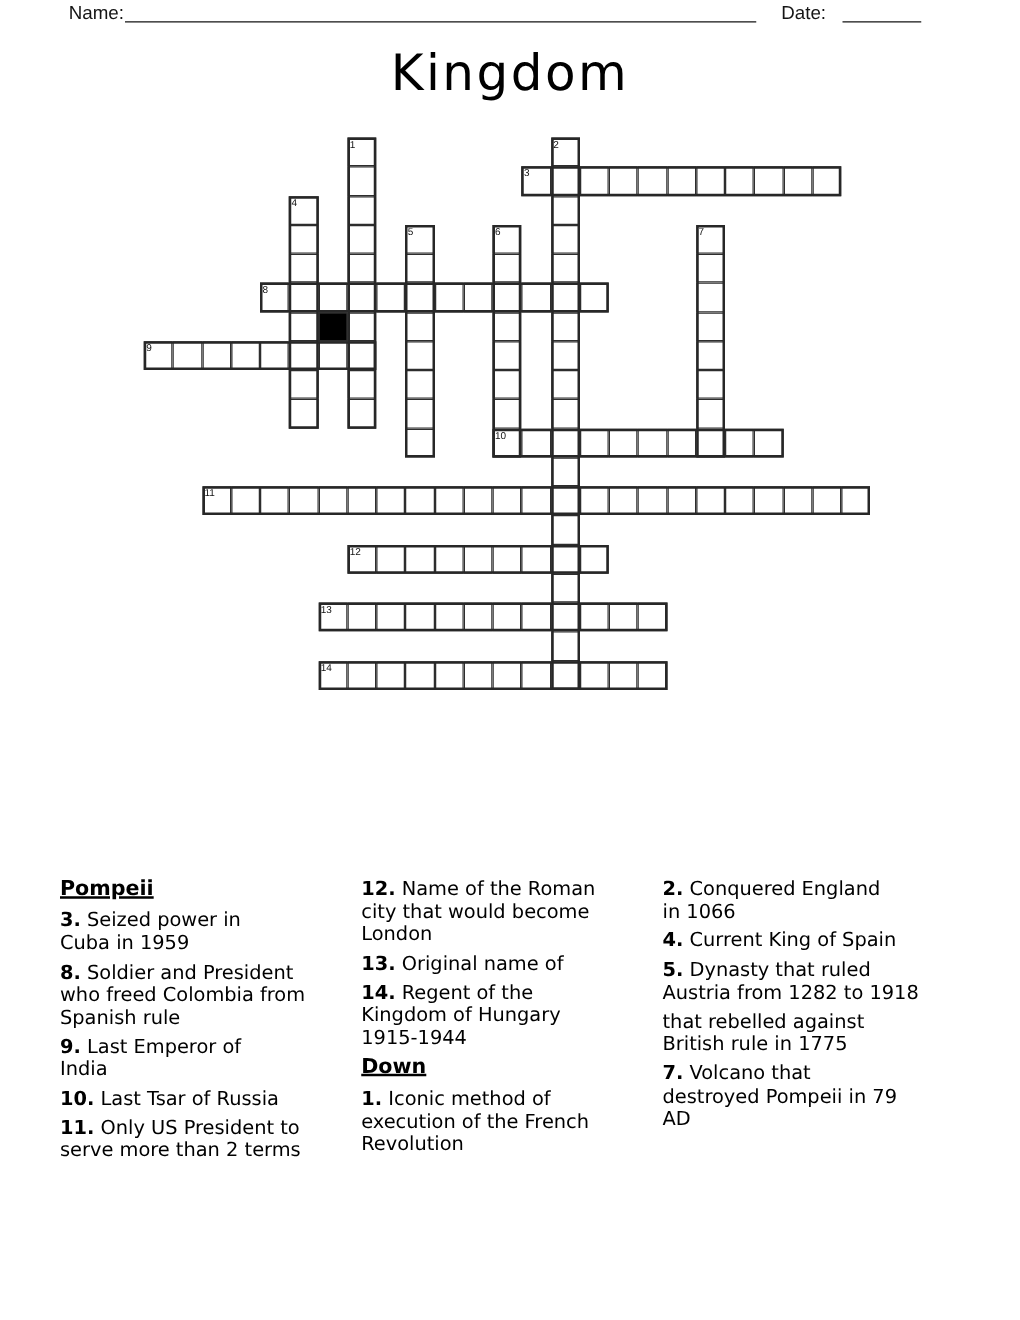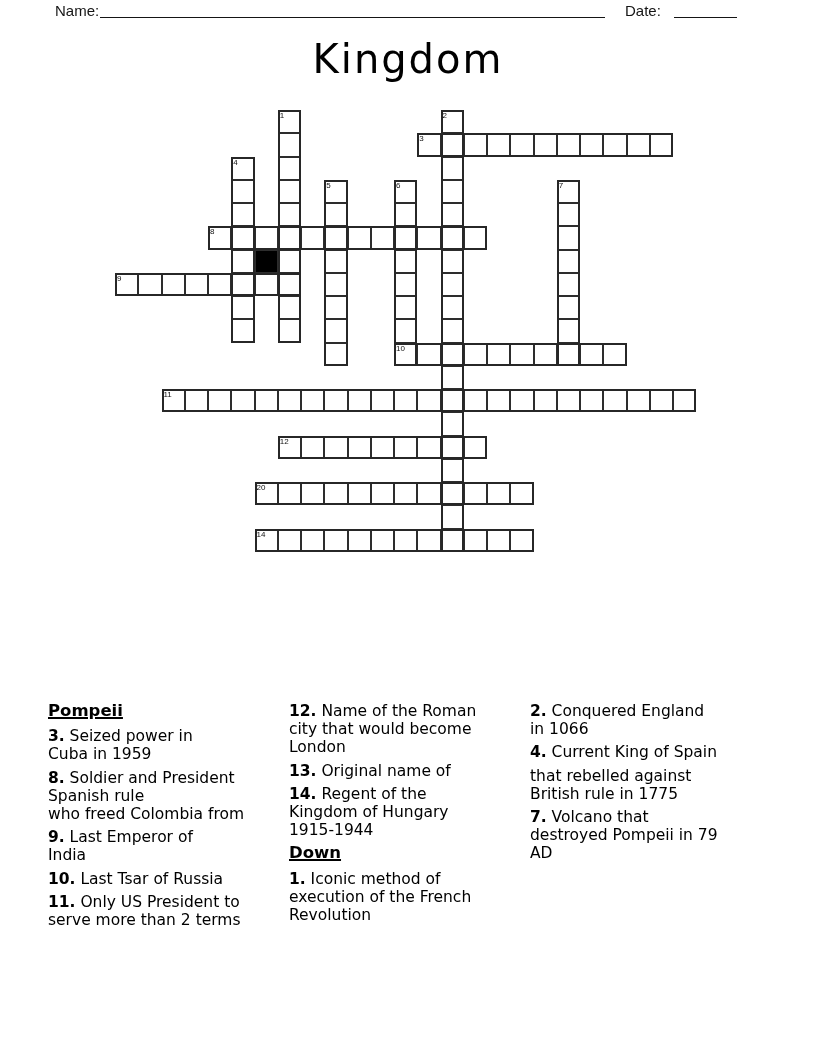--- a/index.html
+++ b/index.html
@@ -273,21 +273,21 @@
       <div class="cell" style="left: 209.25px; top: 372px; width: 23.25px; height: 23.25px;"></div>
       <div class="cell" style="left: 232.5px; top: 372px; width: 23.25px; height: 23.25px;"></div>
       <div class="cell" style="left: 255.75px; top: 372px; width: 23.25px; height: 23.25px;"></div>
       <div class="cell" style="left: 279px; top: 372px; width: 23.25px; height: 23.25px;"></div>
       <div class="cell" style="left: 302.25px; top: 372px; width: 23.25px; height: 23.25px;"></div>
       <div class="cell" style="left: 325.5px; top: 372px; width: 23.25px; height: 23.25px;"></div>
       <div class="cell" style="left: 348.75px; top: 372px; width: 23.25px; height: 23.25px;"></div>
       <div class="cell" style="left: 372px; top: 372px; width: 23.25px; height: 23.25px;"></div>
       <div class="cell" style="left: 395.25px; top: 372px; width: 23.25px; height: 23.25px;"></div>
       <div class="word-outline" style="left: 139.5px; top: 372px; width: 279px; height: 23.25px;"></div>
-      <span class="cellnum" style="left: 141.5px; top: 374px;">20</span>
+      <span class="cellnum" style="left: 141.5px; top: 374px;">13</span>
       <div class="cell" style="left: 139.5px; top: 418.5px; width: 23.25px; height: 23.25px;"></div>
       <div class="cell" style="left: 162.75px; top: 418.5px; width: 23.25px; height: 23.25px;"></div>
       <div class="cell" style="left: 186px; top: 418.5px; width: 23.25px; height: 23.25px;"></div>
       <div class="cell" style="left: 209.25px; top: 418.5px; width: 23.25px; height: 23.25px;"></div>
       <div class="cell" style="left: 232.5px; top: 418.5px; width: 23.25px; height: 23.25px;"></div>
       <div class="cell" style="left: 255.75px; top: 418.5px; width: 23.25px; height: 23.25px;"></div>
       <div class="cell" style="left: 279px; top: 418.5px; width: 23.25px; height: 23.25px;"></div>
       <div class="cell" style="left: 302.25px; top: 418.5px; width: 23.25px; height: 23.25px;"></div>
       <div class="cell" style="left: 325.5px; top: 418.5px; width: 23.25px; height: 23.25px;"></div>
       <div class="cell" style="left: 348.75px; top: 418.5px; width: 23.25px; height: 23.25px;"></div>
@@ -300,22 +300,22 @@
 
   <div>
     <div id="clue-column-1" class="clue-col">
         <div class="clue-heading">Pompeii</div>
         <div class="clue">
           <div class="clue-line"><span class="clue-num">3.</span> Seized power in</div>
           <div class="clue-line">Cuba in 1959</div>
         </div>
         <div class="clue">
           <div class="clue-line"><span class="clue-num">8.</span> Soldier and President</div>
+          <div class="clue-line">who freed Colombia from</div>
           <div class="clue-line">Spanish rule</div>
-          <div class="clue-line">who freed Colombia from</div>
         </div>
         <div class="clue">
           <div class="clue-line"><span class="clue-num">9.</span> Last Emperor of</div>
           <div class="clue-line">India</div>
         </div>
         <div class="clue">
           <div class="clue-line"><span class="clue-num">10.</span> Last Tsar of Russia</div>
         </div>
         <div class="clue">
           <div class="clue-line"><span class="clue-num">11.</span> Only US President to</div>
@@ -345,20 +345,24 @@
       </div>
     <div id="clue-column-3" class="clue-col">
         <div class="clue">
           <div class="clue-line"><span class="clue-num">2.</span> Conquered England</div>
           <div class="clue-line">in 1066</div>
         </div>
         <div class="clue">
           <div class="clue-line"><span class="clue-num">4.</span> Current King of Spain</div>
         </div>
         <div class="clue">
+          <div class="clue-line"><span class="clue-num">5.</span> Dynasty that ruled</div>
+          <div class="clue-line">Austria from 1282 to 1918</div>
+        </div>
+        <div class="clue">
           <div class="clue-line">that rebelled against</div>
           <div class="clue-line">British rule in 1775</div>
         </div>
         <div class="clue">
           <div class="clue-line"><span class="clue-num">7.</span> Volcano that</div>
           <div class="clue-line">destroyed Pompeii in 79</div>
           <div class="clue-line">AD</div>
         </div>
       </div>
   </div>

